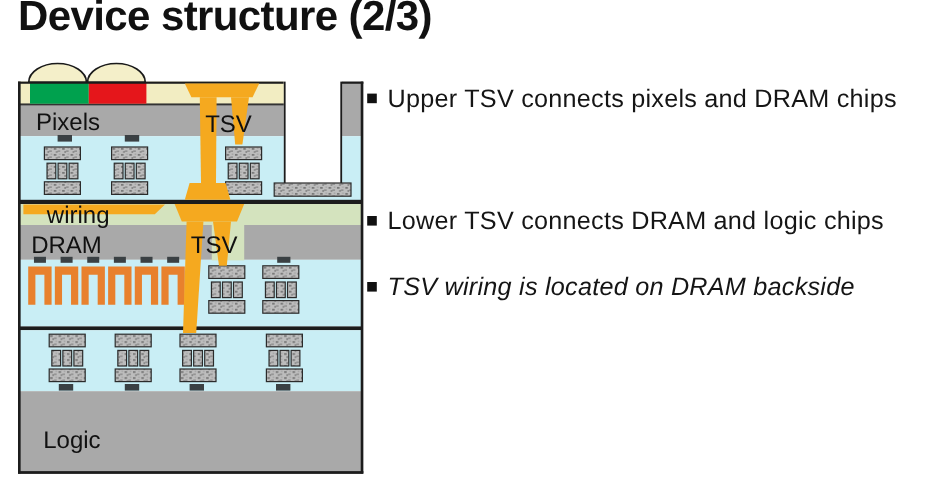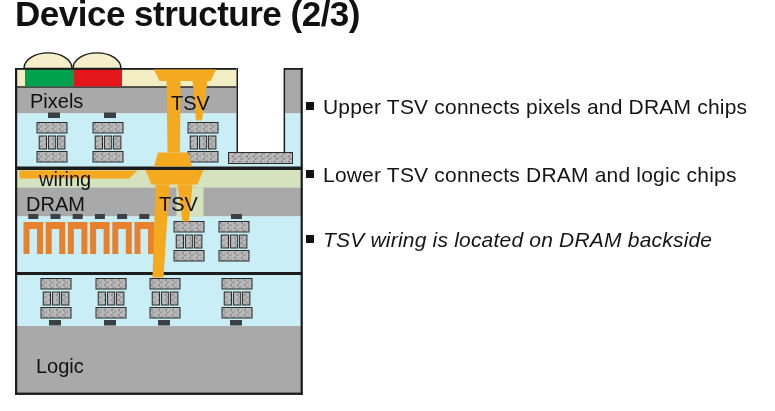--- a/index.html
+++ b/index.html
@@ -4,21 +4,21 @@
 <style>
   html,body{margin:0;padding:0;background:#fff;width:775px;height:411px;overflow:hidden;
     font-family:"Liberation Sans",sans-serif;}
   .stage{position:relative;width:663px;height:411px;background:#fff;}
   .slide-title{position:absolute;left:15px;top:-6px;font-size:35px;font-weight:bold;
     color:#111;letter-spacing:-0.5px;white-space:nowrap;}
   .bullets{position:absolute;left:306px;top:0;width:469px;}
   .bullet-row{position:absolute;left:0;display:flex;gap:9px;font-size:21px;color:#151515;
     letter-spacing:0.2px;white-space:nowrap;line-height:26px;}
   .bullet-row .sq{width:8px;height:8px;background:#111;margin-top:8px;flex:0 0 auto;}
-  .row-1{top:94px;} .row-2{top:162px;} .row-3{top:227px;font-style:italic;}
+  .row-1{top:70px;} .row-2{top:172px;} .row-3{top:227px;font-style:italic;}
   svg text{font-family:"Liberation Sans",sans-serif;}
 </style>
 </head>
 <body>
 
 <div class="stage">
 
   <div class="slide-title">Device structure (2/3)</div>
 
   <svg width="320" height="411" viewBox="0 0 320 411" style="position:absolute;left:0;top:0;">

